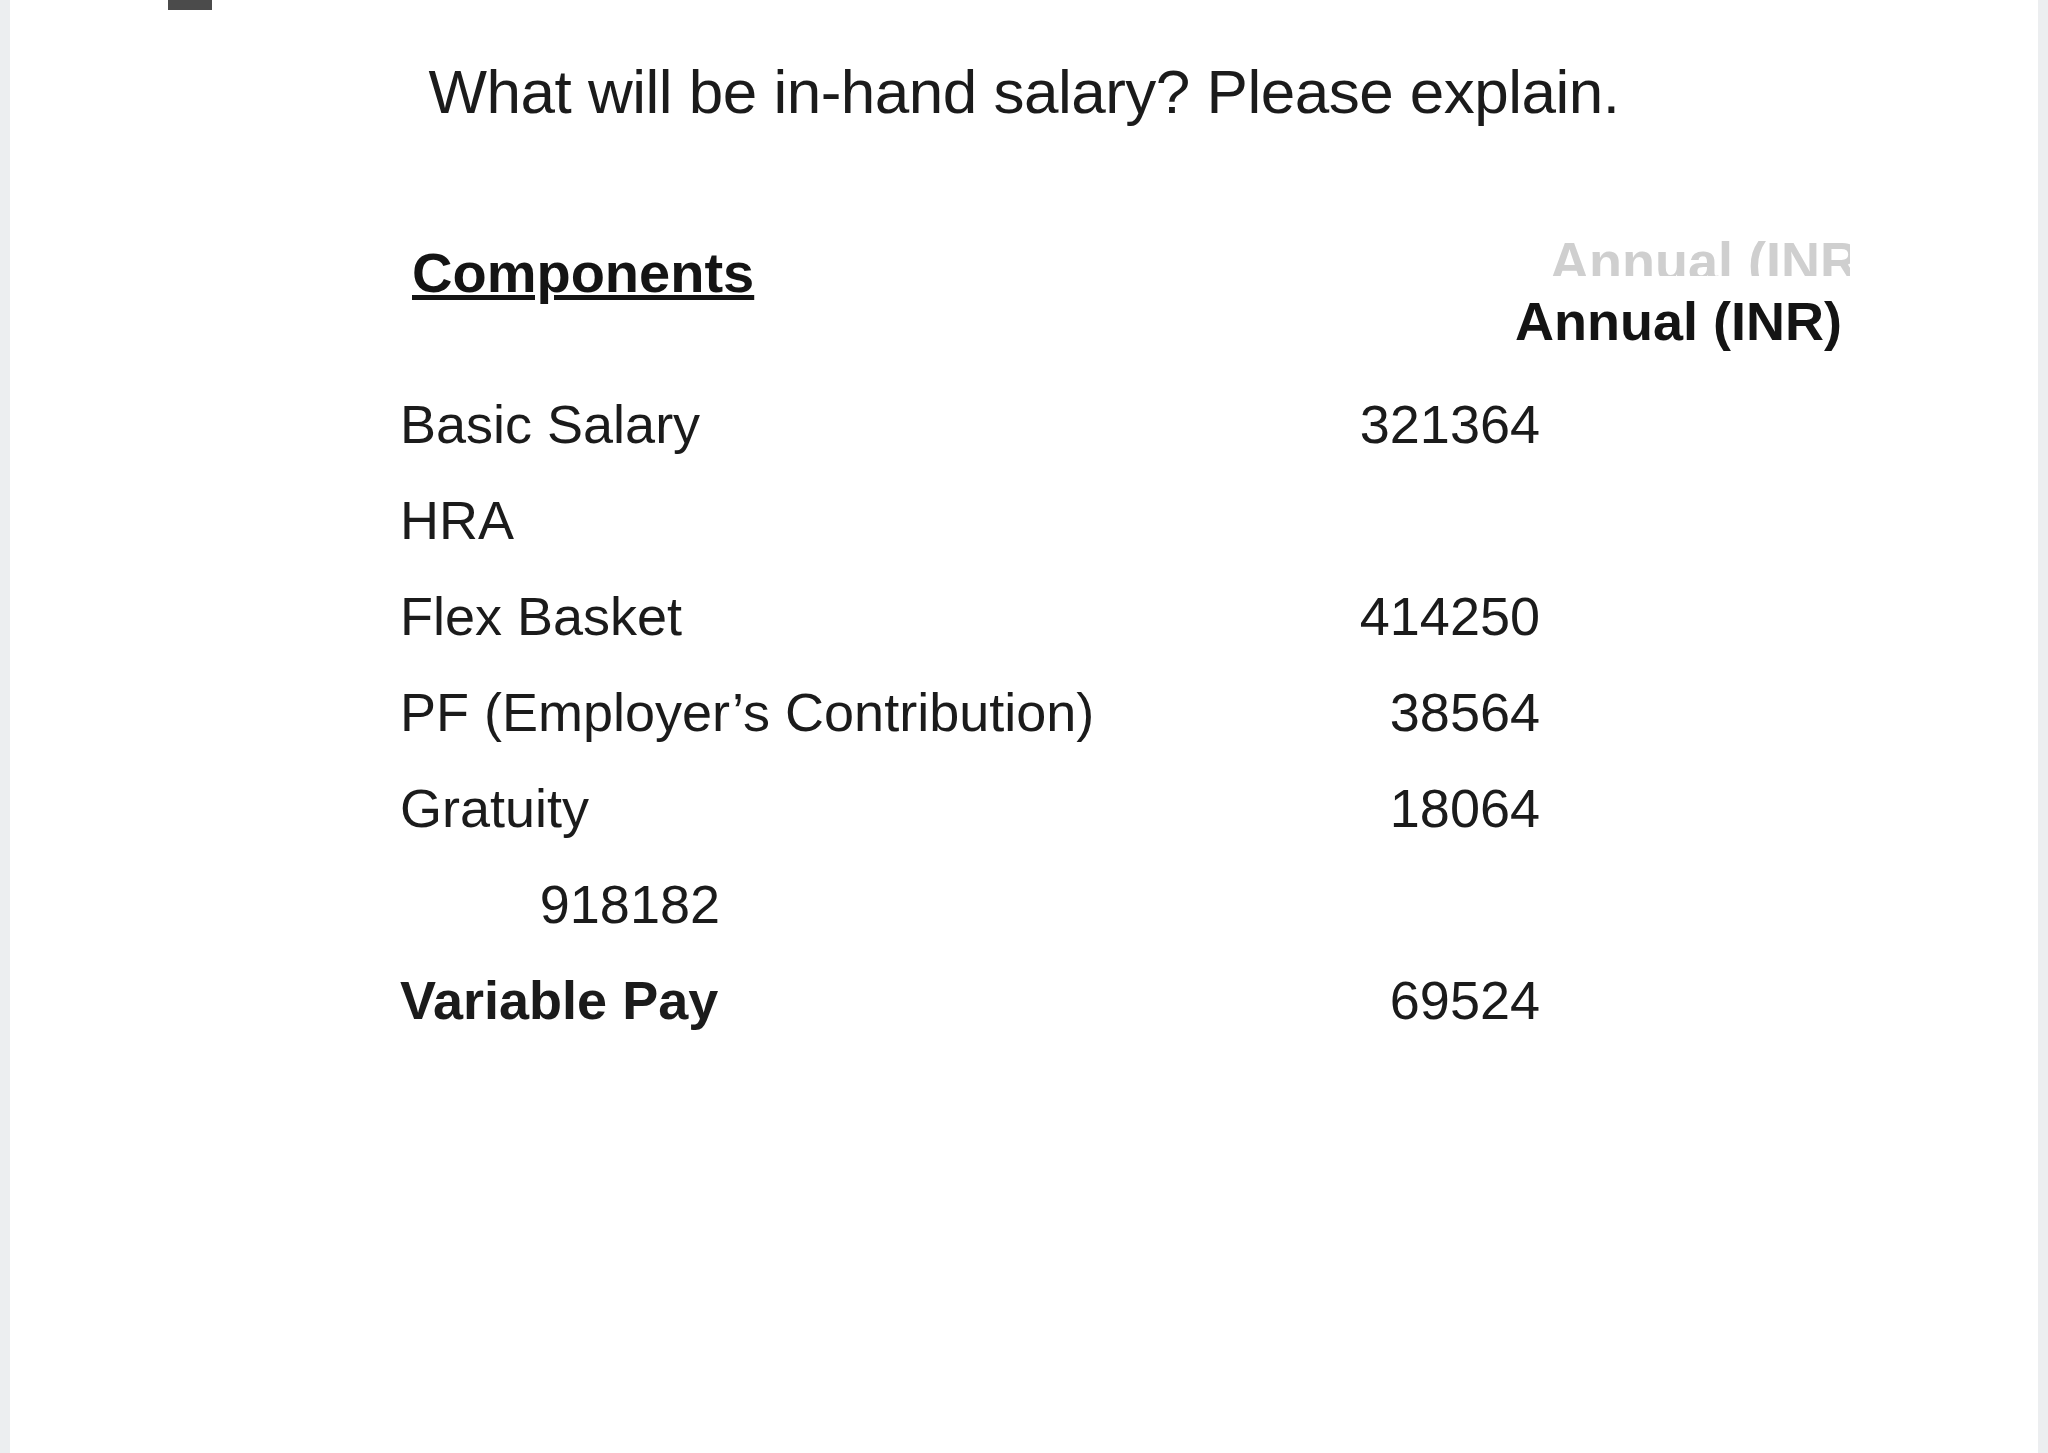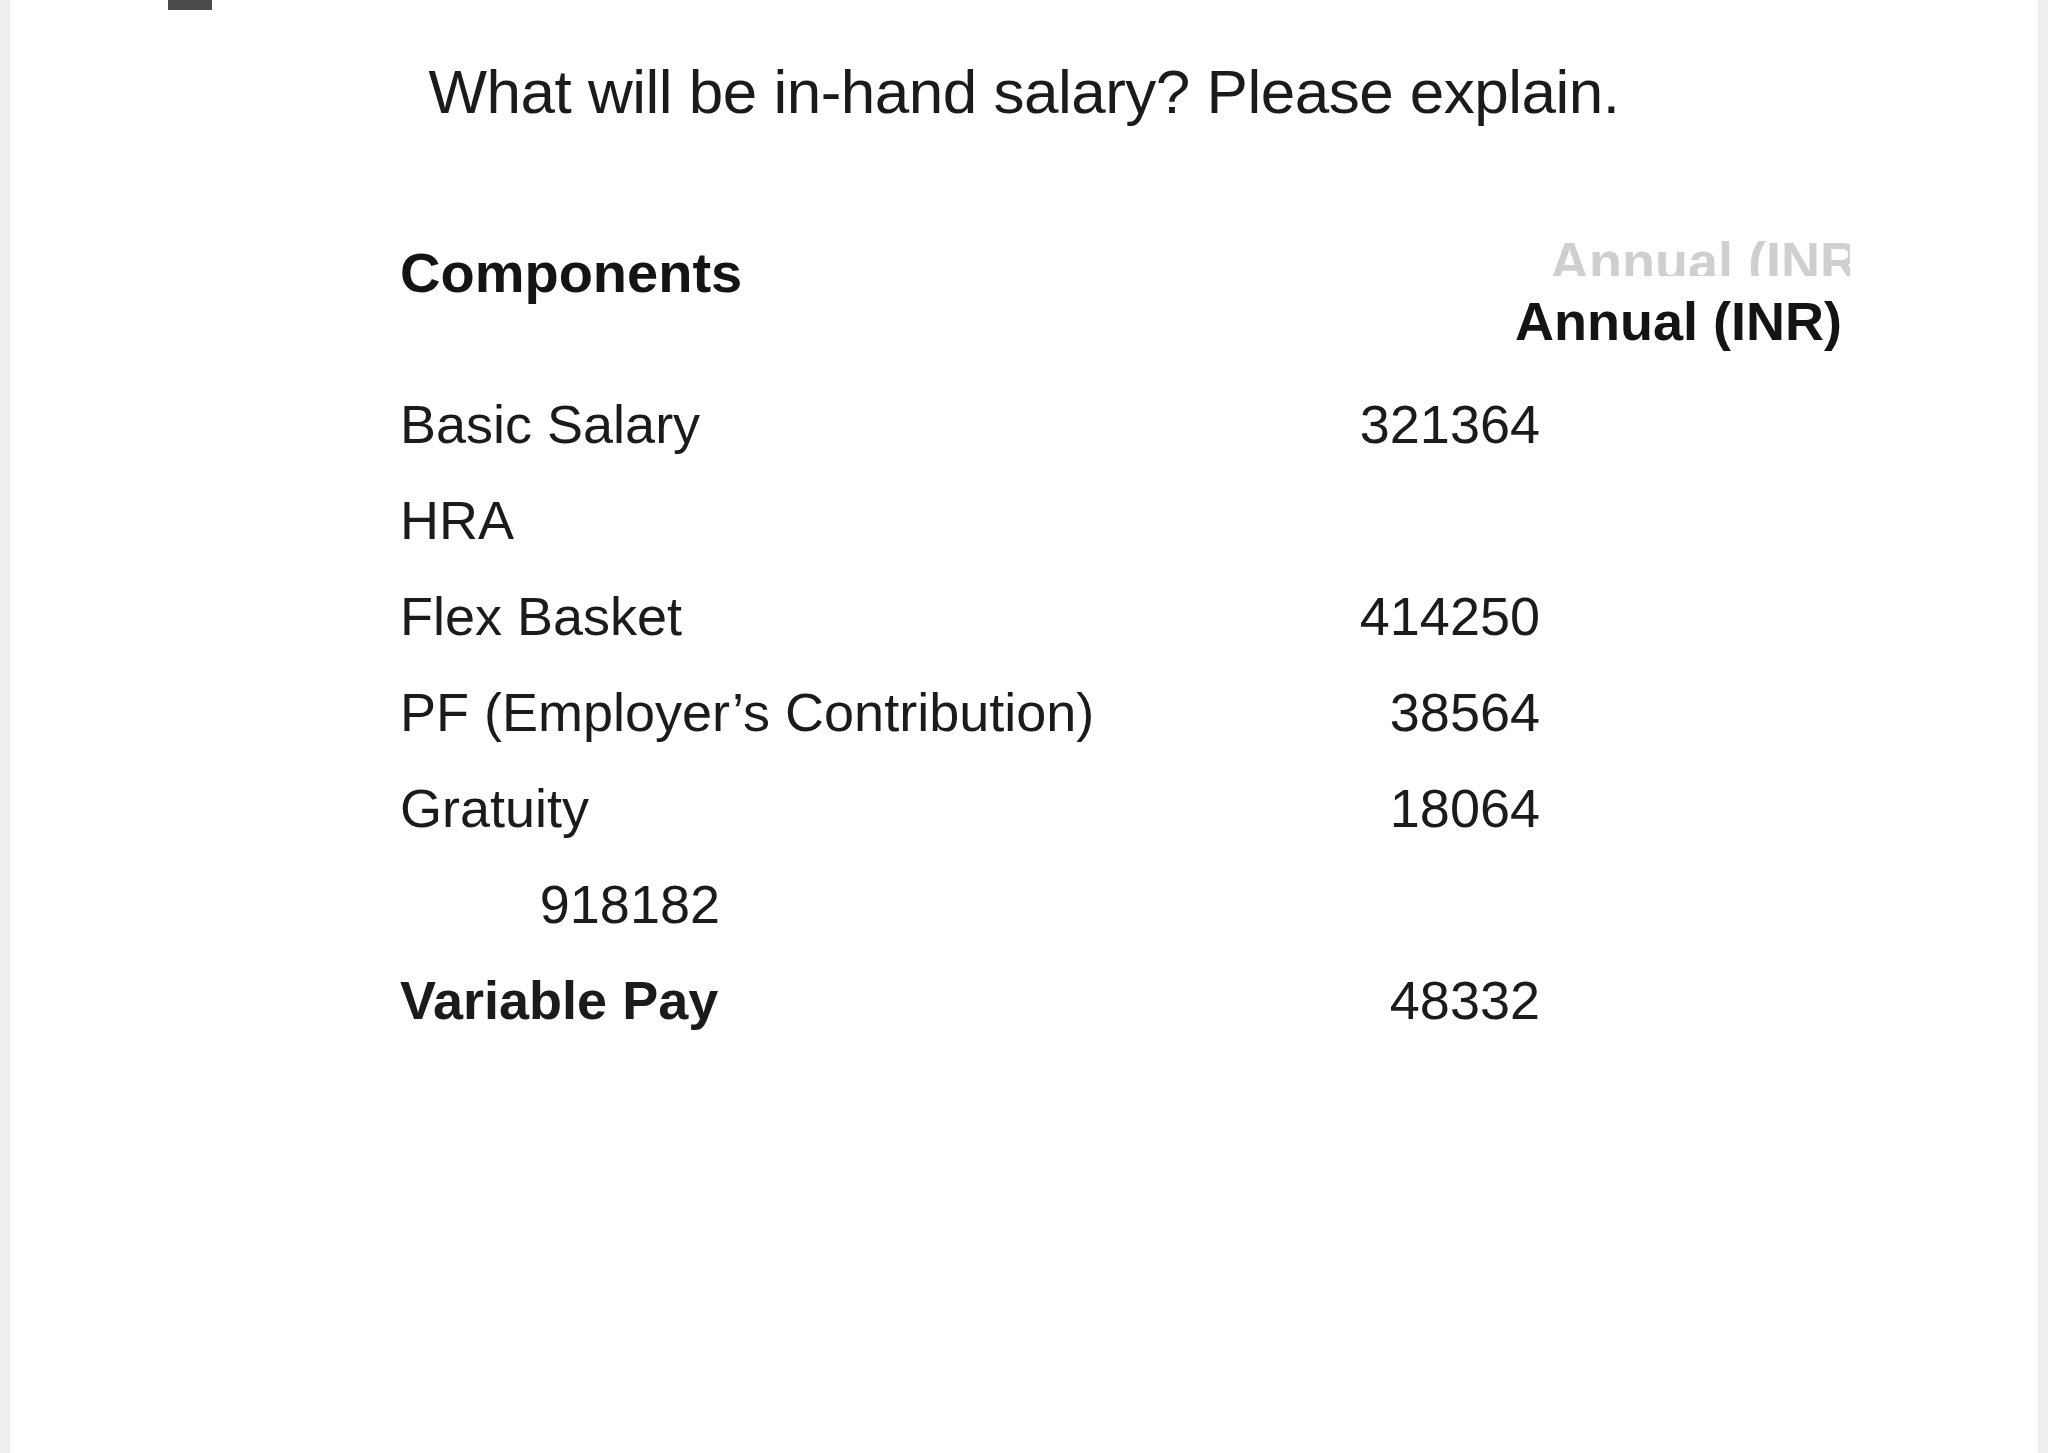--- a/index.html
+++ b/index.html
@@ -96,25 +96,26 @@
   
   .header-row {
     position: absolute;
     left: 400px;
     top: 240px;
     width: 1560px;
     height: 120px;
   }
   .header-components {
     position: absolute;
-    left: 0;
+    left: 12px;
     top: 0;
     font-size: 56px;
     font-weight: 700;
     color: #141414;
+    text-decoration: underline;
   }
   .header-annual {
     position: absolute;
     left: 1115px;
     top: 50px;
     font-size: 54px;
     font-weight: 700;
     color: #141414;
     white-space: nowrap;
   }
@@ -175,16 +176,16 @@
       </div>
       <div class="row">
         <div class="c-label">Gratuity</div>
         <div class="c-value">18064</div>
       </div>
       <div class="row">
         <div class="c-value">918182</div>
       </div>
       <div class="row">
         <div class="c-label bold">Variable Pay</div>
-        <div class="c-value">48332</div>
+        <div class="c-value">69524</div>
       </div>
     </div>
 </div>
 
 </body></html>

